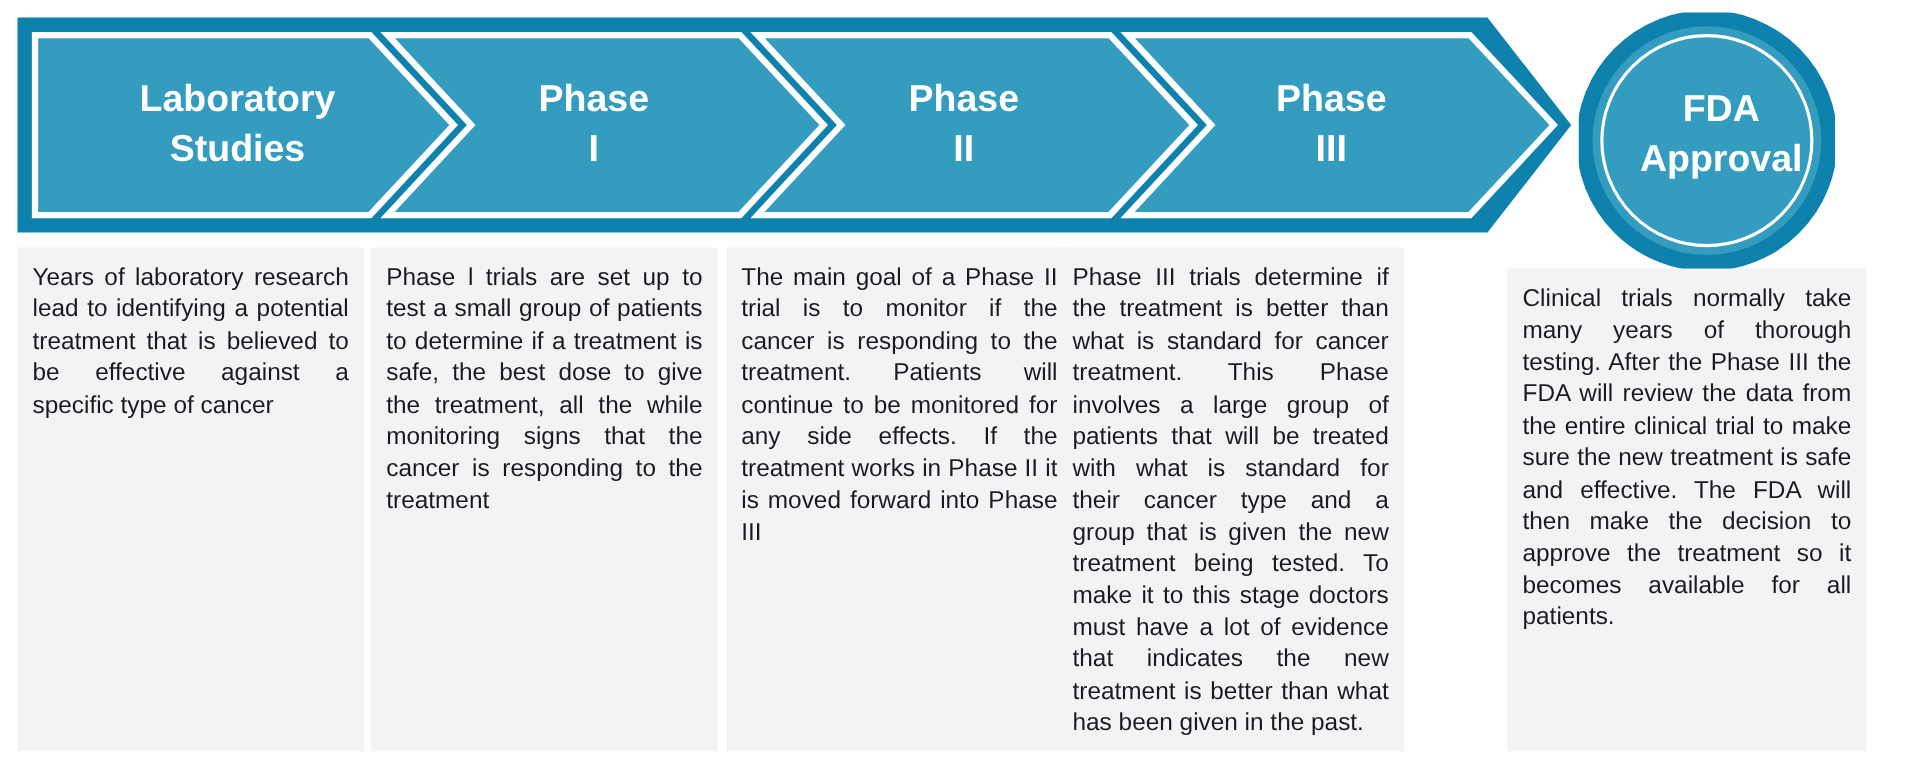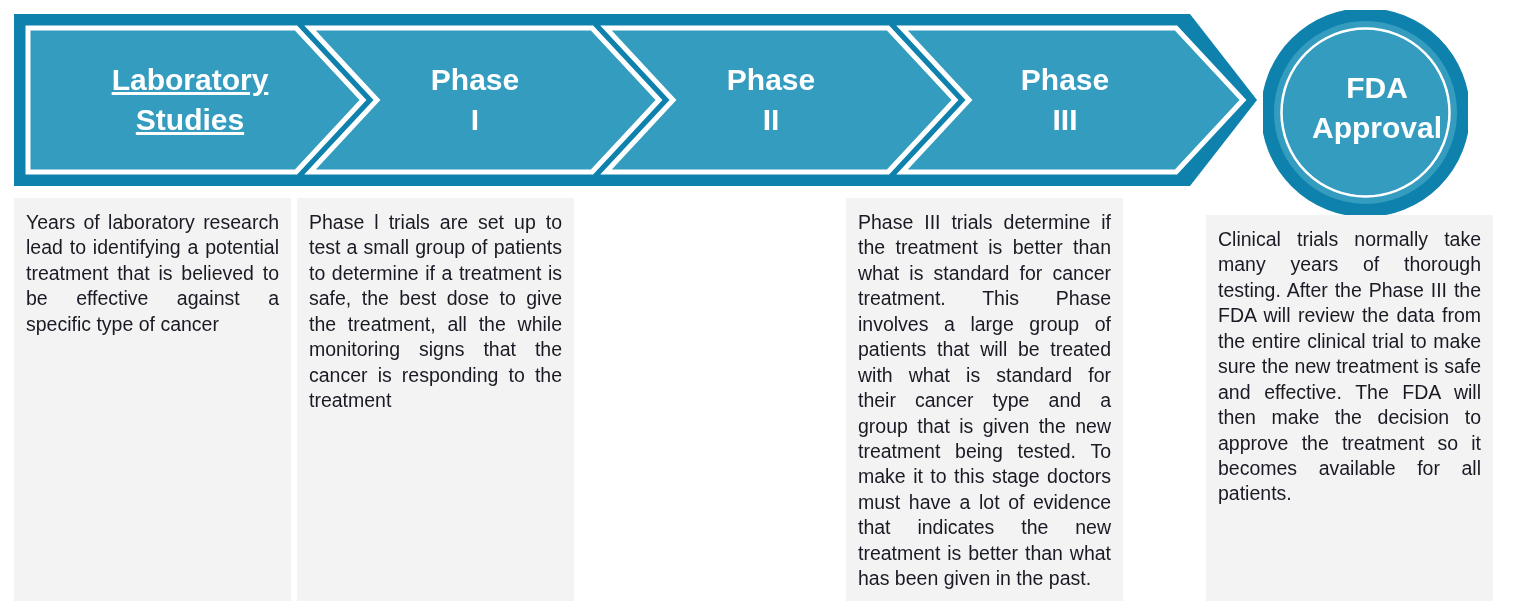--- a/index.html
+++ b/index.html
@@ -101,21 +101,21 @@
 
     <path d="M 28 28 L 296 28 L 363 100 L 296 172 L 28 172 Z" fill="#349cbf" stroke="#ffffff" stroke-width="5"></path>
 
     <path d="M 310 28 L 592 28 L 659 100 L 592 172 L 310 172 L 377 100 Z" fill="#349cbf" stroke="#ffffff" stroke-width="5"></path>
 
     <path d="M 606 28 L 888 28 L 955 100 L 888 172 L 606 172 L 673 100 Z" fill="#349cbf" stroke="#ffffff" stroke-width="5"></path>
 
     <path d="M 902 28 L 1176 28 L 1243 100 L 1176 172 L 902 172 L 969 100 Z" fill="#349cbf" stroke="#ffffff" stroke-width="5"></path>
   </svg>
 
-  <div class="stage-label" style="left:40px; top:60px; width:300px;text-decoration:underline;">Laboratory
+  <div class="stage-label" style="left:40px; top:60px; width:300px;">Laboratory
 Studies</div>
 
   <div class="stage-label" style="left:330px; top:60px; width:290px;">Phase
 I</div>
 
   <div class="stage-label" style="left:626px; top:60px; width:290px;">Phase
 II</div>
 
   <div class="stage-label" style="left:920px; top:60px; width:290px;">Phase
 III</div>
@@ -130,20 +130,23 @@
   </div>
 
   <div class="col" style="left:297px; top:198px; width:277px; height:403px;">
     <p>Phase l trials are set up to test a small group of patients to determine if a treatment is safe, the best dose to give the treatment, all the while monitoring signs that the cancer is responding to the treatment</p>
   </div>
 
   <div class="col" style="left:14px; top:198px; width:277px; height:403px;">
     <p>Years of laboratory research lead to identifying a potential treatment that is believed to be effective against a specific type of cancer</p>
   </div>
 
+  <div class="col" style="left:581px; top:198px; width:277px; height:403px;">
+    <p>The main goal of a Phase II trial is to monitor if the cancer is responding to the treatment. Patients will continue to be monitored for any side effects. If the treatment works in Phase II it is moved forward into Phase III</p>
+  </div>
 
   <div class="col" style="left:846px; top:198px; width:277px; height:403px;">
     <p>Phase III trials determine if the treatment is better than what is standard for cancer treatment.  This Phase involves a large group of patients that will be treated with what is standard for their cancer type and a group that is given the new treatment being tested. To make it to this stage doctors must have a lot of evidence that indicates the new treatment is better than what has been given in the past.</p>
   </div>
 
   <div class="col" style="left:1206px; top:215px; width:287px; height:386px;">
     <p>Clinical trials normally take many years of thorough testing. After the Phase III the FDA will review the data from the entire clinical trial to make sure the new treatment is safe and effective. The FDA will then make the decision to approve the treatment so it becomes available for all patients.</p>
   </div>
 
 </div>

